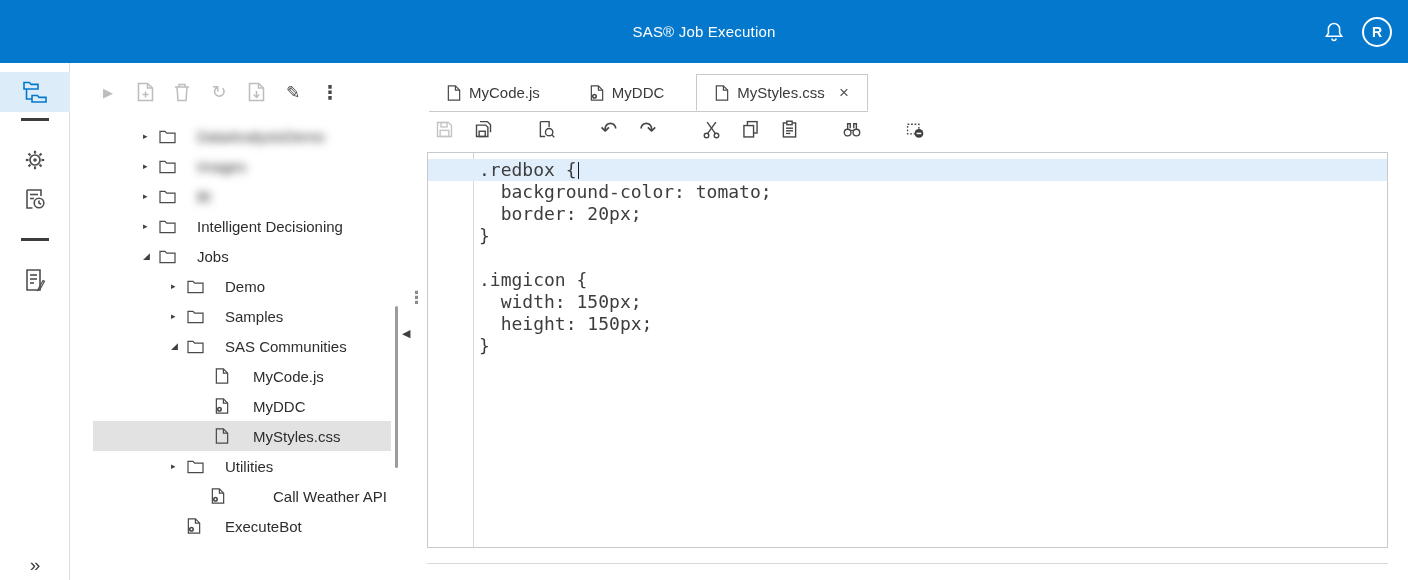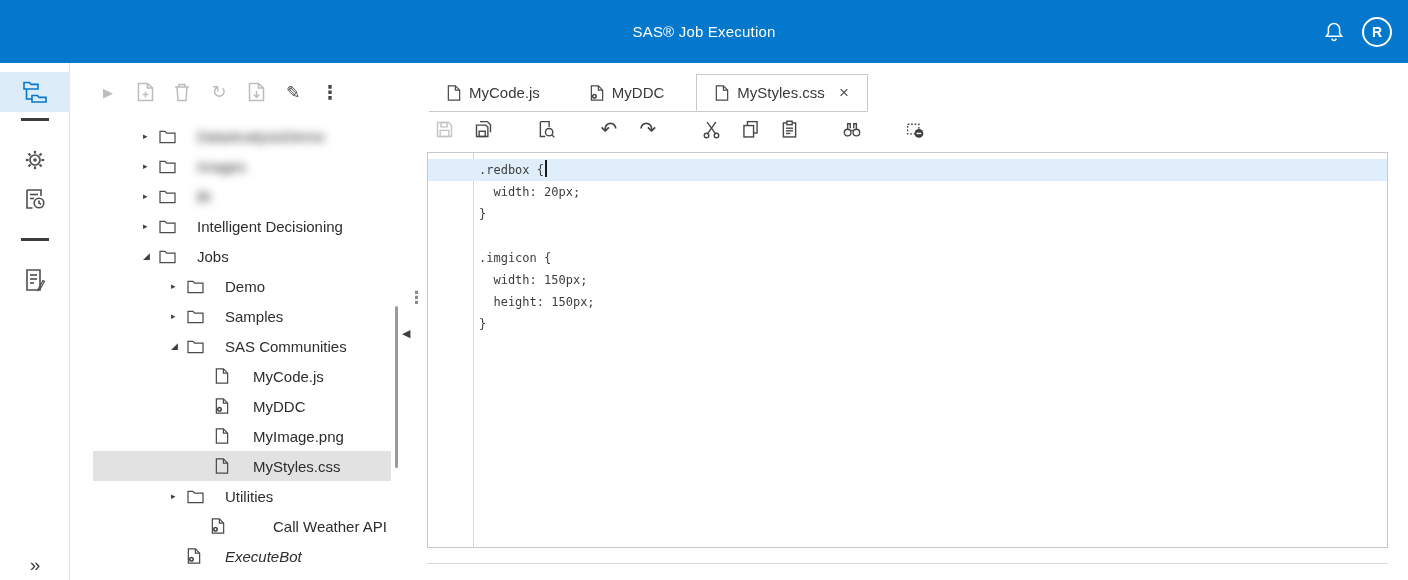--- a/index.html
+++ b/index.html
@@ -73,21 +73,21 @@
   .ebtn.disabled { color:#c4c4c4; }
   .ebtn .uni { font-size:20px; line-height:1; }
   .tool-gap { width:11px; }
 
   .editor { position:absolute; left:2px; right:0; top:98px; bottom:32px;
     border:1px solid #c9c9c9; background:#fff; overflow:hidden; }
   .editor::before { content:''; position:absolute; left:45px; top:0; bottom:0; width:1px;
     background:#d6d6d6; }
   .code { position:absolute; left:0; right:0; top:6px;
     font-family:"DejaVu Sans Mono","Liberation Mono",monospace;
-    font-size:12px; line-height:22px; color:#3d3d3d; }
+    font-size:18px; line-height:22px; color:#3d3d3d; }
   .code-line { height:22px; padding-left:51px; white-space:pre; }
   .code-line.hl { background:#dfeefa; }
   .caret { display:inline-block; width:1.5px; height:17px; background:#1a1a1a;
     vertical-align:-3px; margin-left:1px; }
 
   .bottom-divider { position:absolute; left:2px; right:0; bottom:16px;
     border-top:1px solid #d9d9d9; }
 
   svg { display:block; }
 </style>
@@ -298,30 +298,20 @@
         <span class="tw-icon">
           <svg width="14" height="16" viewBox="0 0 14 17" fill="none" stroke="#4a4a4a" stroke-width="1.3">
             <path d="M1 1 h7.5 L13 5.5 V16 H1 z"></path>
             <path d="M8.5 1 V5.5 H13"></path>
             <circle cx="4.3" cy="12" r="2.7" fill="#4a4a4a" stroke="none"></circle>
             <circle cx="4.3" cy="12" r="1" fill="#fff" stroke="none"></circle>
           </svg>
         </span>
         <span class="tree-label">MyDDC</span>
       </div>
-      <div class="tree-row" style="padding-left: 106px;">
-        <span class="tw-arrow"></span>
-        <span class="tw-icon">
-          <svg width="14" height="16" viewBox="0 0 14 17" fill="none" stroke="#4a4a4a" stroke-width="1.3">
-            <path d="M1 1 h7.5 L13 5.5 V16 H1 z"></path>
-            <path d="M8.5 1 V5.5 H13"></path>
-          </svg>
-        </span>
-        <span class="tree-label">MyImage.png</span>
-      </div>
       <div class="tree-row selected" style="padding-left: 106px;">
         <span class="tw-arrow"></span>
         <span class="tw-icon">
           <svg width="14" height="16" viewBox="0 0 14 17" fill="none" stroke="#4a4a4a" stroke-width="1.3">
             <path d="M1 1 h7.5 L13 5.5 V16 H1 z"></path>
             <path d="M8.5 1 V5.5 H13"></path>
           </svg>
         </span>
         <span class="tree-label">MyStyles.css</span>
       </div>
@@ -339,21 +329,21 @@
         <span class="tw-icon">
           <svg width="14" height="16" viewBox="0 0 14 17" fill="none" stroke="#4a4a4a" stroke-width="1.3">
             <path d="M1 1 h7.5 L13 5.5 V16 H1 z"></path>
             <path d="M8.5 1 V5.5 H13"></path>
             <circle cx="4.3" cy="12" r="2.7" fill="#4a4a4a" stroke="none"></circle>
             <circle cx="4.3" cy="12" r="1" fill="#fff" stroke="none"></circle>
           </svg>
         </span>
         <span class="tree-label">Call Weather API</span>
       </div>
-      <div class="tree-row" style="padding-left: 78px; font-style: italic;">
+      <div class="tree-row" style="padding-left: 78px;">
         <span class="tw-arrow"></span>
         <span class="tw-icon">
           <svg width="14" height="16" viewBox="0 0 14 17" fill="none" stroke="#4a4a4a" stroke-width="1.3">
             <path d="M1 1 h7.5 L13 5.5 V16 H1 z"></path>
             <path d="M8.5 1 V5.5 H13"></path>
             <circle cx="4.3" cy="12" r="2.7" fill="#4a4a4a" stroke="none"></circle>
             <circle cx="4.3" cy="12" r="1" fill="#fff" stroke="none"></circle>
           </svg>
         </span>
         <span class="tree-label">ExecuteBot</span>
@@ -487,21 +477,22 @@
           <circle cx="16.5" cy="16.5" r="5" fill="#3f3f3f" stroke="none"></circle>
           <line x1="13.8" y1="16.5" x2="19.2" y2="16.5" stroke="#fff" stroke-width="1.8"></line>
         </svg>
       </span>
     </button>
   </div>
 
   <div class="editor">
     <div class="code">
         <div class="code-line hl"><span>.redbox {</span><span class="caret"></span></div>
-        <div class="code-line"><span>  width: 20px;</span></div>
+        <div class="code-line"><span>  background-color: tomato;</span></div>
+        <div class="code-line"><span>  border: 20px;</span></div>
         <div class="code-line"><span>}</span></div>
         <div class="code-line"><span></span></div>
         <div class="code-line"><span>.imgicon {</span></div>
         <div class="code-line"><span>  width: 150px;</span></div>
         <div class="code-line"><span>  height: 150px;</span></div>
         <div class="code-line"><span>}</span></div>
       </div>
   </div>
 
   <div class="bottom-divider"></div>

